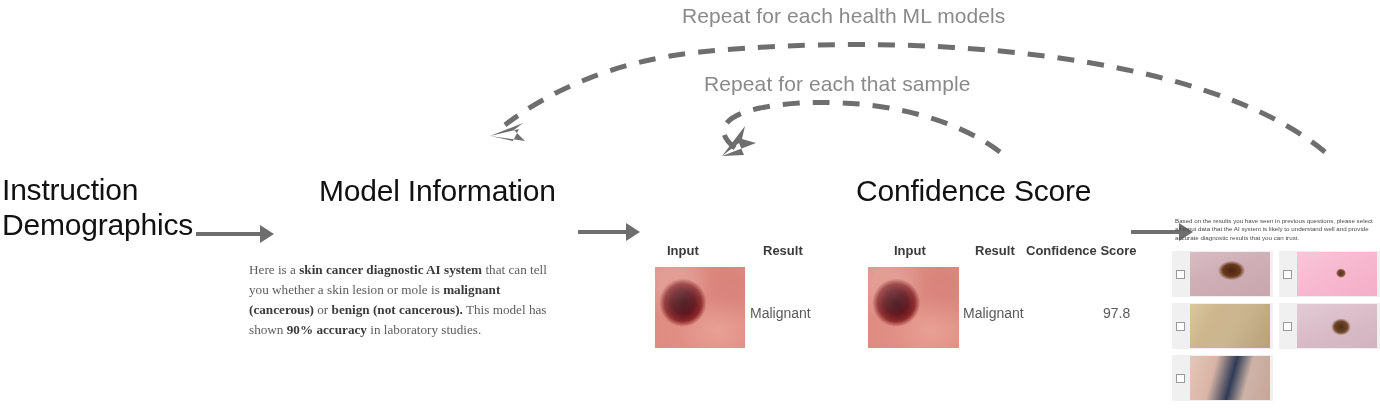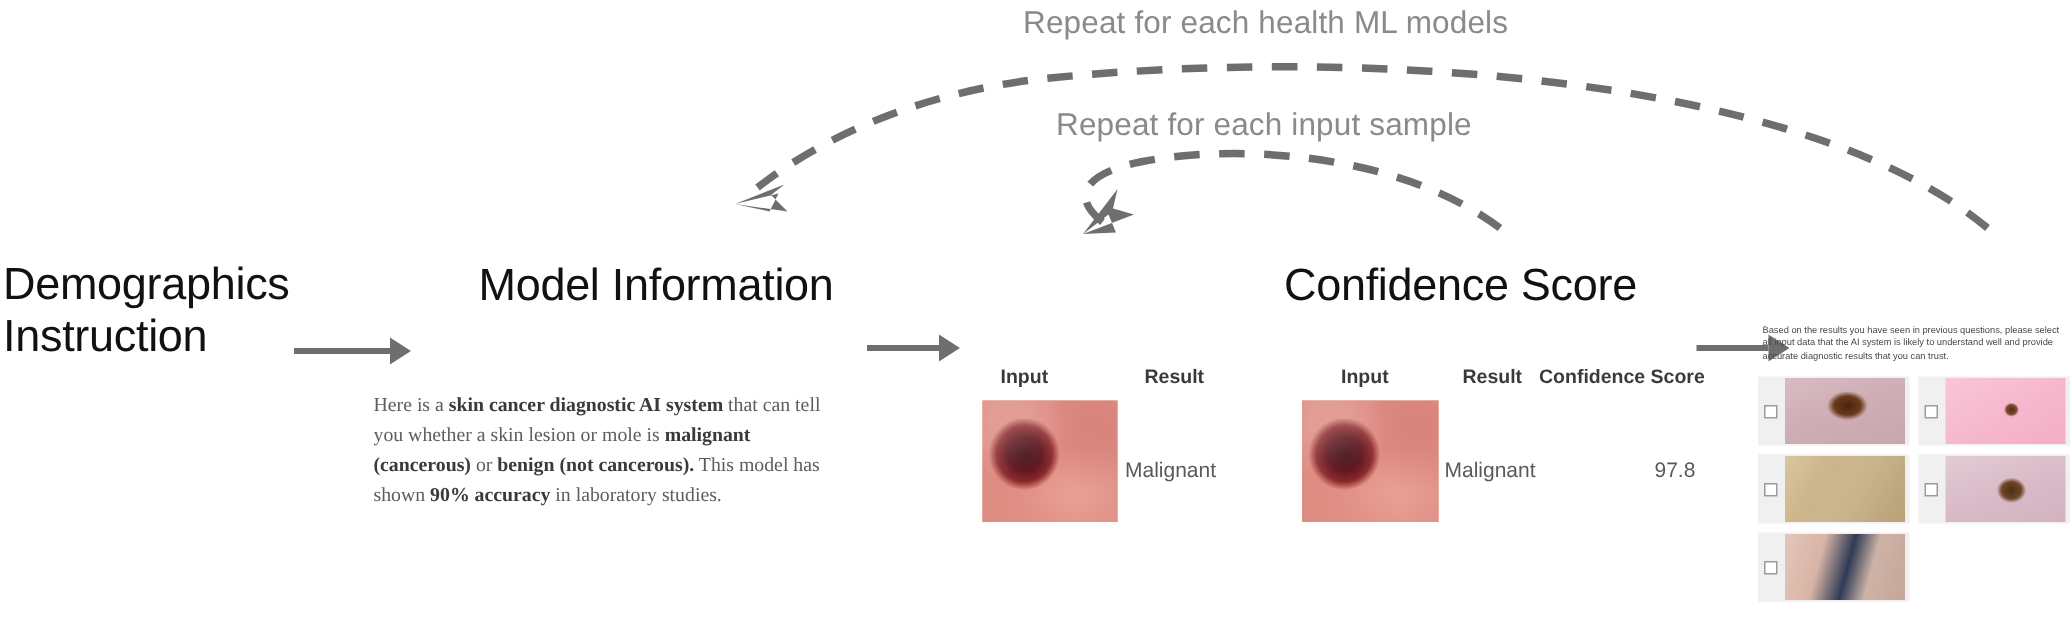--- a/index.html
+++ b/index.html
@@ -136,25 +136,25 @@
   <svg id="loop-svg" viewBox="0 0 1380 200">
     <g fill="none" stroke="#6e6e6e" stroke-width="5" stroke-linecap="butt" stroke-dasharray="17 13">
       <path d="M1325,152 C1200,48 900,32 700,52 C610,61 545,94 505,125"></path>
       <path d="M1000,152 C930,100 820,96 760,108 C730,114 710,128 735,148"></path>
     </g>
     <path fill="#6e6e6e" d="M490,136 L523,123 L514,130 L525,141 Z M490,136 L513,141 L519,129 Z"></path>
     <path fill="#6e6e6e" d="M722,156 L745,126 L742,139 L756,143 Z M722,156 L744,155 L739,143 Z"></path>
   </svg>
 
   <div class="loop-label" id="loop-label-models">Repeat for each health ML models</div>
-  <div class="loop-label" id="loop-label-samples">Repeat for each input sample</div>
+  <div class="loop-label" id="loop-label-samples">Repeat for each that sample</div>
 
   <div class="stage-title" id="title-consent">
+    <div>Instruction</div>
     <div>Demographics</div>
-    <div>Instruction</div>
   </div>
 
   <div class="step-arrow" id="arrow-1">
     <div class="shaft"></div>
     <div class="head"></div>
   </div>
 
   <div class="stage-title" id="title-model">Model Information</div>
   <div id="model-info-text"><span>Here is a </span><b>skin cancer diagnostic AI system</b><span> that can tell you whether a skin lesion or mole is </span><b>malignant (cancerous)</b><span> or </span><b>benign (not cancerous).</b><span> This model has shown </span><b>90% accuracy</b><span> in laboratory studies.</span></div>
 

